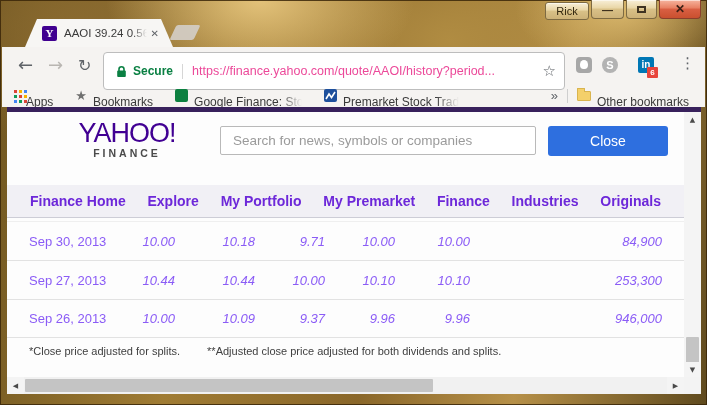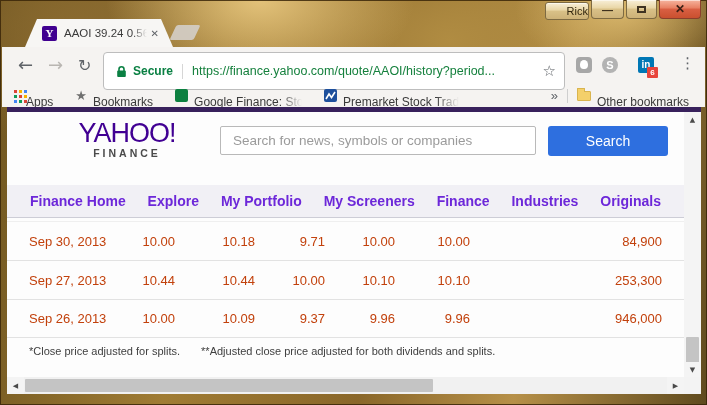--- a/index.html
+++ b/index.html
@@ -16,21 +16,21 @@
     box-shadow: inset 0 0 0 1px rgba(58,38,8,.85);
   }
   .abs { position:absolute; }
 
   
   .profile-btn {
     left:545px; top:2px; width:44px; height:18px;
     border:1px solid #7d6a42; border-radius:3px;
     background:linear-gradient(#f8efd8,#e9d6a6 45%,#d9c188 50%,#cdb278);
     box-shadow: inset 0 1px 0 rgba(255,255,255,.6);
-    font-size:11px; color:#33270f; text-align:right; line-height:16px;
+    font-size:11px; color:#33270f; text-align:center; line-height:16px;
   }
   .winbtn {
     top:0; height:19px; border:1px solid #7d6a42; border-top:none;
     border-radius:0 0 4px 4px;
     background:linear-gradient(#f8efd8,#e9d6a6 45%,#d9c188 50%,#cdb278);
     box-shadow: inset 0 1px 0 rgba(255,255,255,.55);
     display:flex; align-items:center; justify-content:center;
     font-size:11px; font-weight:bold; color:#3a2d1a;
   }
   .btn-min  { left:591px; width:33px; }
@@ -74,21 +74,21 @@
   .ic-back    { left:16px; }
   .ic-forward { left:46px; color:#b9b6b2; }
   .ic-refresh { left:76px; font-size:16px; top:9px; }
   .omnibox {
     left:101px; top:5px; width:462px; height:38px;
     background:#fff; border:1px solid #bdbdbd; border-radius:4px;
     display:flex; align-items:center; padding:0 8px 0 12px;
   }
   .secure-label { color:#0a8043; font-size:12px; font-weight:bold; margin-left:6px; }
   .omni-sep { width:1px; height:15px; background:#d6d6d6; margin:0 9px; }
-  .url-text { flex:1; font-size:12.5px; color:#15803d; white-space:nowrap; overflow:hidden; }
+  .url-text { flex:1; font-size:12.5px; color:#ec4899; white-space:nowrap; overflow:hidden; }
   .star-ic { font-size:15px; color:#5f6368; font-family:"DejaVu Sans",sans-serif; }
   .ext { position:absolute; top:10px; }
   .ext-generic { left:574px; width:16px; height:16px; background:#a7a7a7; border-radius:4px; }
   .ext-generic::after { content:""; position:absolute; left:4px; top:3px; width:8px; height:9px;
     background:#fff; border-radius:50% 50% 45% 45%; }
   .ext-skype { left:600px; width:16px; height:16px; border-radius:50%; background:#b3b3b3;
     color:#fff; font-size:11px; font-weight:bold; text-align:center; line-height:16px; }
   .ext-linkedin { left:636px; width:16px; height:16px; background:#0077b5; border-radius:2px;
     color:#fff; font-size:10px; font-weight:bold; text-align:center; line-height:15px; }
   .li-badge { position:absolute; left:9px; top:10px; width:11px; height:11px;
@@ -142,32 +142,32 @@
     font-size:14px; font-family:"Liberation Sans",sans-serif;
   }
 
   .finance-nav {
     left:0; top:78px; width:677px; height:33px;
     background:#f1f0f5; border-bottom:1px solid #cdcdd6;
     display:flex; align-items:center; justify-content:space-between; padding:0 23px;
   }
   .nav-item { font-size:14px; font-weight:bold; color:#6d28d9; white-space:nowrap; }
 
-  .hist-table { left:0; top:114px; width:677px; font-size:13px; color:#c2410c; }
+  .hist-table { left:0; top:114px; width:677px; font-size:13px; color:#8b5cf6; }
   .t-row { display:flex; align-items:center; height:39px; padding:0 22px;
     border-top:1px solid #e2e2e2; }
   .t-row:first-child { border-top:1px solid #efefef; }
   .t-row:last-child { border-bottom:1px solid #e2e2e2; }
   .c-date { width:107px; }
-  .c-num  { text-align:right; }
+  .c-num  { text-align:right;font-style:italic; }
   .c-open { width:39px; } .c-high { width:80px; } .c-low { width:70px; }
   .c-close{ width:70px; } .c-adj  { width:75px; } .c-vol { flex:1; }
 
   .footnotes { left:22px; top:238px; font-size:11px; color:#404040; white-space:nowrap; }
-  .foot2 { margin-left:18px; }
+  .foot2 { margin-left:24px; }
 
   
   .vscroll { left:677px; top:5px; width:17px; height:265px; background:#f4f4f4; }
   .sb-btn { position:absolute; width:17px; height:15px; display:flex; align-items:center;
     justify-content:center; font-size:7px; color:#4a4a4a; background:#f4f4f4;
     font-family:"DejaVu Sans",sans-serif; }
   .v-up { top:0; } .v-down { bottom:0; }
   .v-thumb { position:absolute; left:2px; top:225px; width:13px; height:26px;
     background:#c4c4c4; border-radius:1px; }
   .hscroll { left:0; top:270px; width:677px; height:17px; background:#f1f1f1; }
@@ -243,27 +243,27 @@
 
 <div class="abs viewport">
   <div class="abs purple-bar"></div>
 
   <div class="abs logo">
     <div class="logo-main">YAHOO!</div>
     <div class="logo-sub">FINANCE</div>
   </div>
 
   <input class="abs search-input" placeholder="Search for news, symbols or companies" style="">
-  <button class="abs search-btn">Search</button>
+  <button class="abs search-btn">Close</button>
 
   <div class="abs finance-nav">
     <span class="nav-item">Finance Home</span>
     <span class="nav-item">Explore</span>
     <span class="nav-item">My Portfolio</span>
-    <span class="nav-item">My Screeners</span>
+    <span class="nav-item">My Premarket</span>
     <span class="nav-item">Finance</span>
     <span class="nav-item">Industries</span>
     <span class="nav-item">Originals</span>
   </div>
 
   <div class="abs hist-table">
     <div class="t-row">
       <span class="c-date">Sep 30, 2013</span>
       <span class="c-num c-open">10.00</span>
       <span class="c-num c-high">10.18</span>

